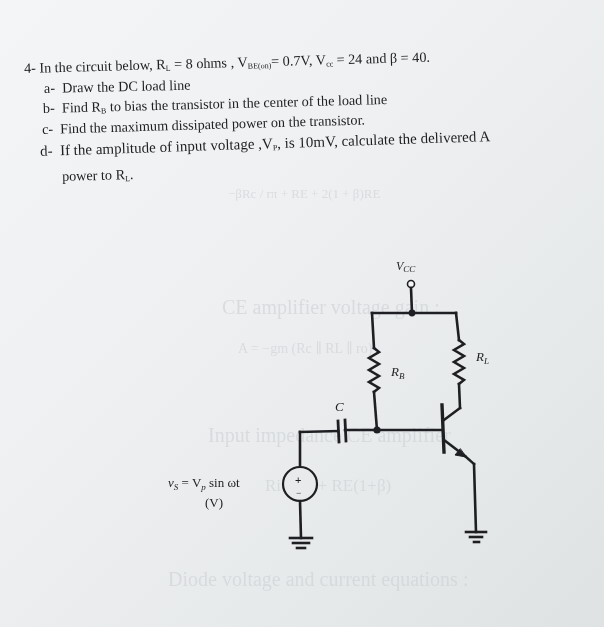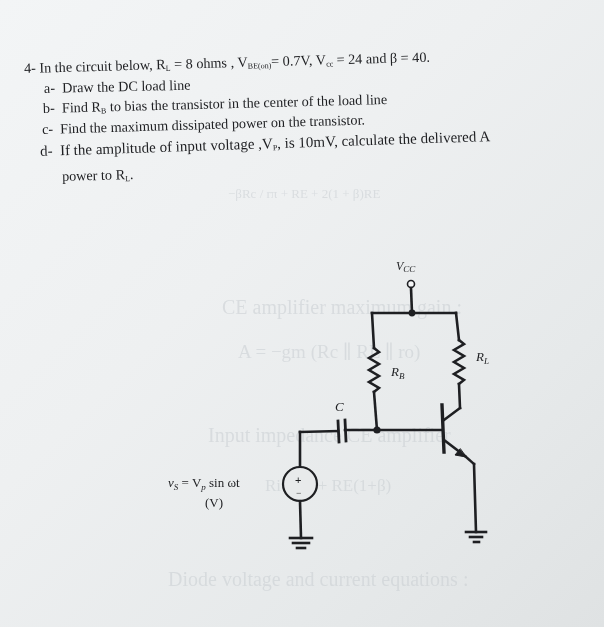--- a/index.html
+++ b/index.html
@@ -22,22 +22,22 @@
     .ghost { position: absolute; color: #c9ced2; font-size: 20px; white-space: nowrap; opacity: 0.55; }
     .circuit { position: absolute; left: 0; top: 0; }
     .clabel { font-family: "Liberation Serif", serif; font-style: italic; fill: #1e1f22; }
   </style>
 </head>
 <body>
 
 <div class="page">
 
   <div class="ghost" style="left:228px;top:186px;font-size:13px;">−βRc / rπ + RE + 2(1 + β)RE</div>
-  <div class="ghost" style="left:222px;top:296px;">CE amplifier maximum gain :</div>
-  <div class="ghost" style="left:238px;top:340px;font-size:19px;">A = −gm (Rc ∥ RL ∥ ro)</div>
+  <div class="ghost" style="left:222px;top:296px;">CE amplifier voltage gain :</div>
+  <div class="ghost" style="left:238px;top:340px;font-size:14px;">A = −gm (Rc ∥ RL ∥ ro)</div>
   <div class="ghost" style="left:208px;top:424px;">Input impedance CE amplifier</div>
   <div class="ghost" style="left:265px;top:476px;font-size:17px;">Ri = rπ + RE(1+β)</div>
   <div class="ghost" style="left:168px;top:568px;">Diode voltage and current equations :</div>
 
   <div class="text-block">
     <div class="line l0">
       <span>4-</span>
       <span>In the circuit below, R</span><span class="sub">L</span><span> = 8 ohms ,  V</span><span class="sub">BE(on)</span><span>= 0.7V, V</span><span class="sub">cc</span><span> = 24 and β = 40.</span>
     </div>
     <div class="line l1">

